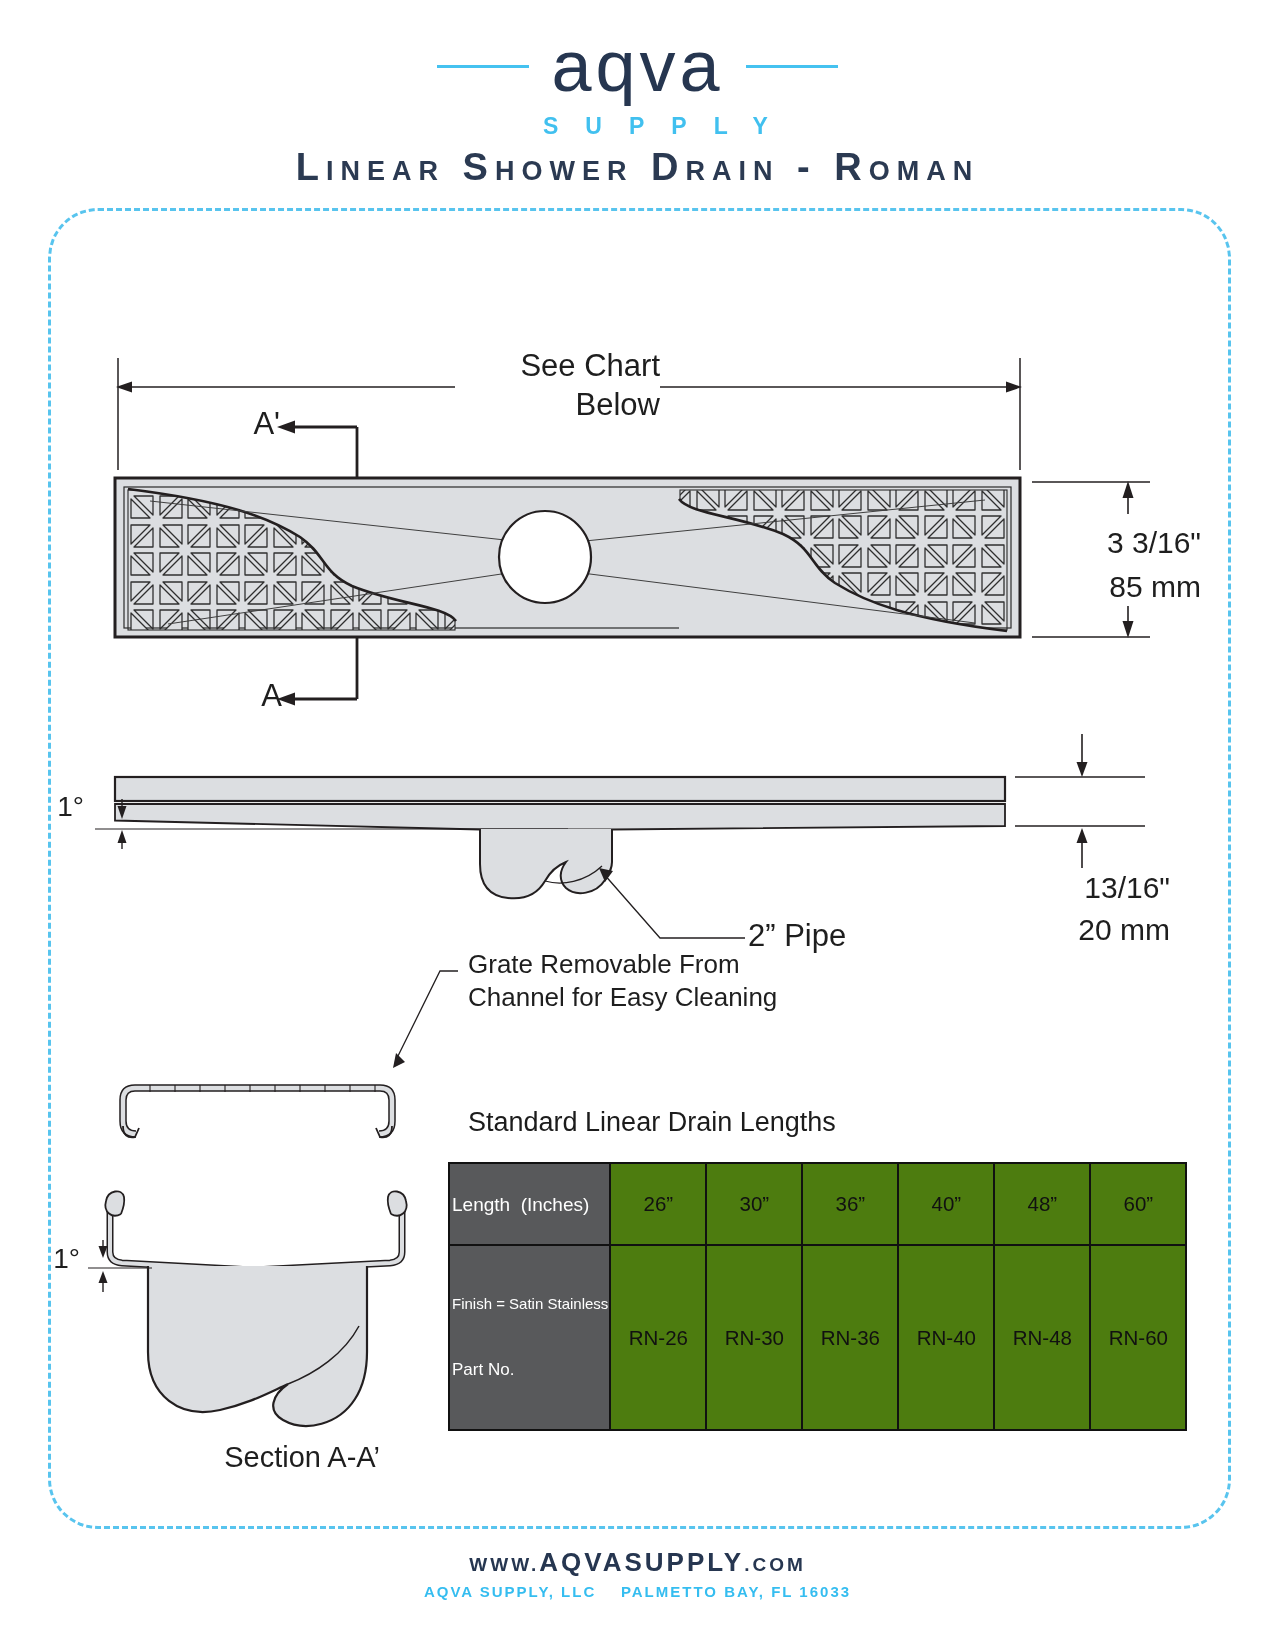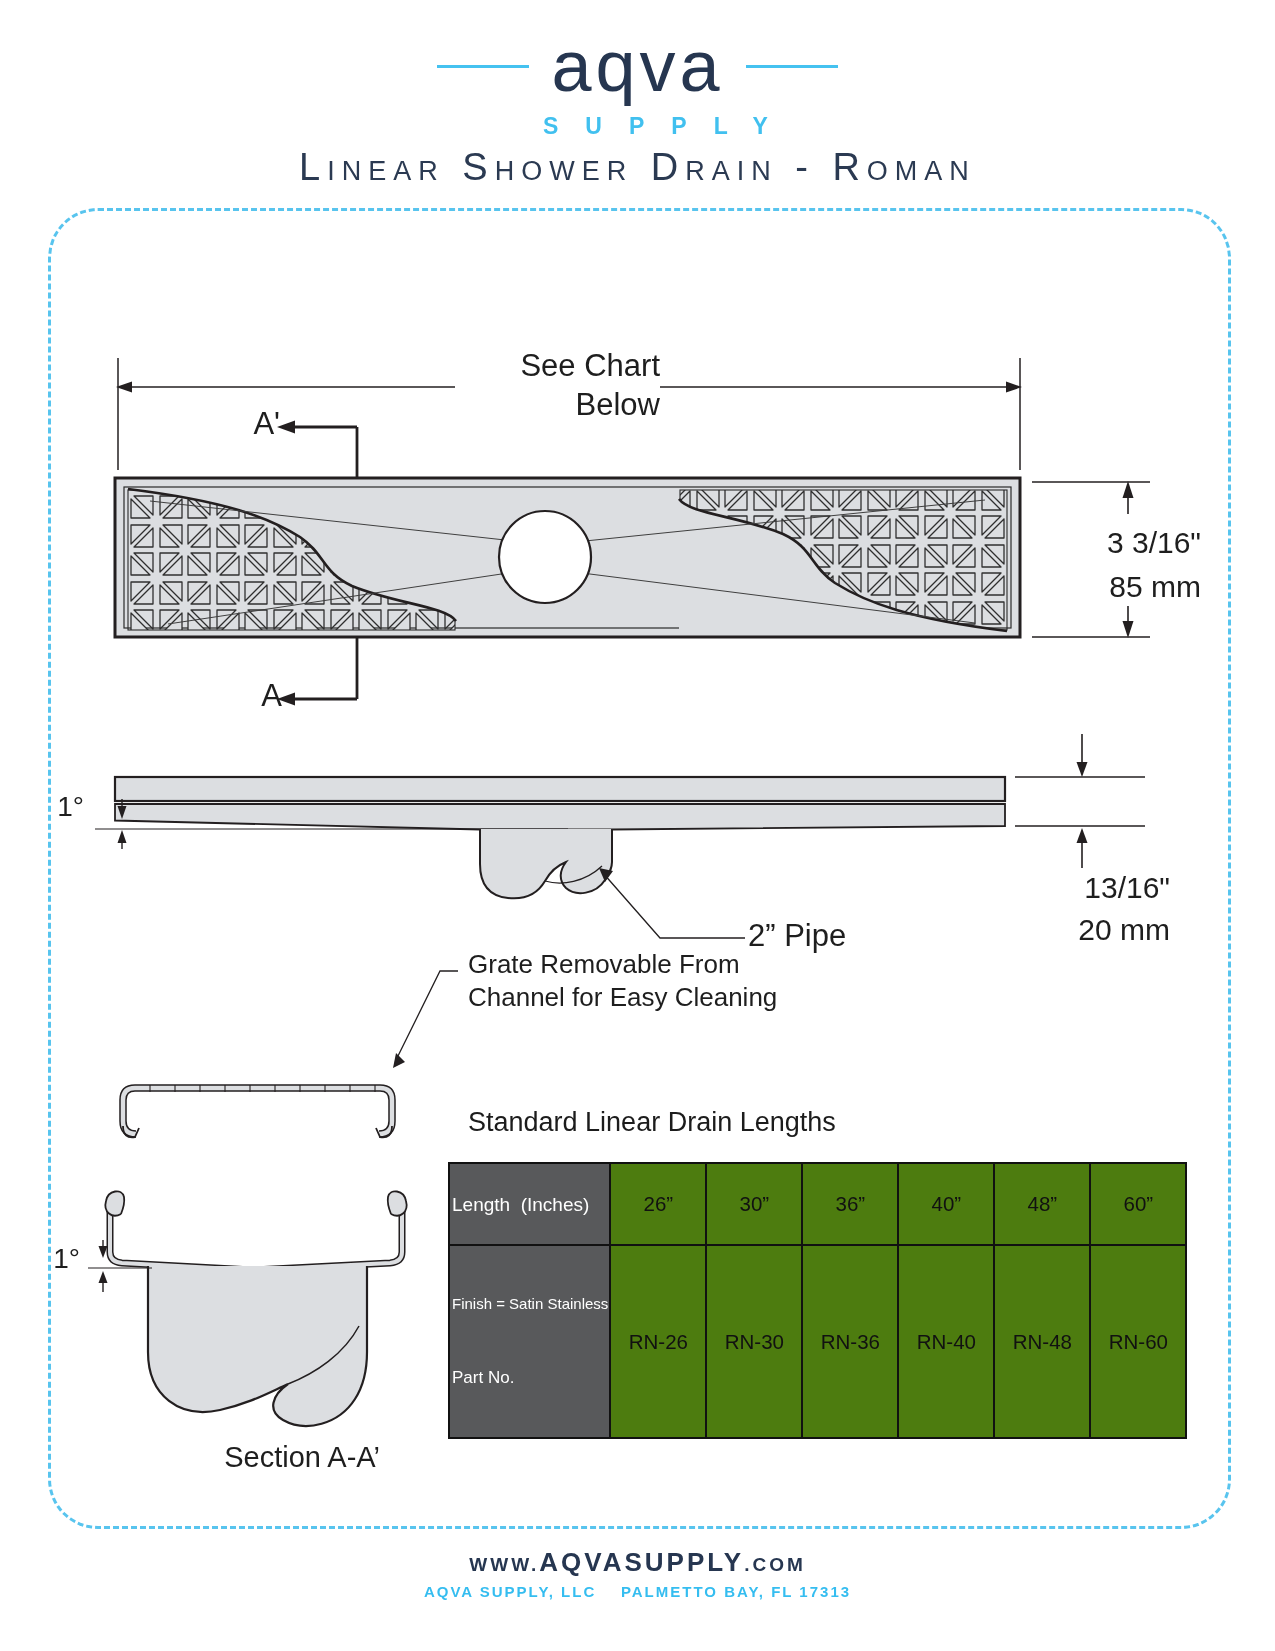--- a/index.html
+++ b/index.html
@@ -10,34 +10,34 @@
   .ctr{text-align:right;}
   .rgt{text-align:right;}
   
   .logo-row{position:absolute;top:36px;left:0;width:100%;display:flex;
             align-items:center;justify-content:center;gap:22px;}
   .logo-line{width:92px;height:3px;background:#45c2f0;}
   .wordmark{font-size:72px;font-weight:400;color:#263650;letter-spacing:4px;line-height:.85;}
   .tagline{position:absolute;top:113px;left:0;width:100%;text-align:center;
            font-size:23px;font-weight:700;color:#41c0ef;letter-spacing:27px;text-indent:27px;padding-left:18px;}
   .page-title{position:absolute;top:146px;left:0;width:100%;text-align:center;
-              font-variant:small-caps;font-weight:400;font-size:38px;color:#2b3a52;letter-spacing:7px;}
+              font-variant:small-caps;font-weight:700;font-size:38px;color:#2b3a52;letter-spacing:7px;}
   
   .frame{position:absolute;left:48px;top:208px;width:1177px;height:1315px;
          border:3px dashed #58c4ee;border-radius:50px;}
   
   .spec-table{position:absolute;left:448px;top:1162px;border-collapse:collapse;table-layout:fixed;}
   .spec-table td{border:2.5px solid #111;background:#4d7c0f;color:#111;
                  font-size:20.5px;text-align:center;vertical-align:middle;}
   .spec-table td.hd{background:#58595b;color:#fff;text-align:left;padding-left:2px;white-space:pre;}
   .spec-table .r1 td{height:78px;}
   .spec-table .r2 td{height:74px;}
   .hd-main{font-size:19px;}
   .hd-small{font-size:15px;display:block;}
-  .hd-sub{font-size:17px;display:block;margin-top:8px;}
+  .hd-sub{font-size:17px;display:block;margin-top:0;}
   .table-heading{position:absolute;left:468px;top:1107px;font-size:27px;color:#1c1c1c;}
   
   .site{position:absolute;top:1547px;left:0;width:100%;text-align:center;
         color:#263650;font-weight:800;letter-spacing:3px;}
   .site .sm{font-size:19px;}
   .site .lg{font-size:26px;}
   .company{position:absolute;top:1583px;left:0;width:100%;text-align:center;
            color:#35bdf0;font-weight:700;font-size:15px;letter-spacing:2px;white-space:pre;}
 </style>
 </head>
@@ -224,13 +224,13 @@
     <td>RN-40</td>
     <td>RN-48</td>
     <td>RN-60</td>
   </tr>
 </tbody>
   </table>
 
 <div class="site">
   <span class="sm">WWW.</span><span class="lg">AQVASUPPLY</span><span class="sm">.COM</span>
 </div>
-<div class="company">AQVA SUPPLY, LLC    PALMETTO BAY, FL 17313</div>
+<div class="company">AQVA SUPPLY, LLC    PALMETTO BAY, FL 16033</div>
 
 </body></html>

